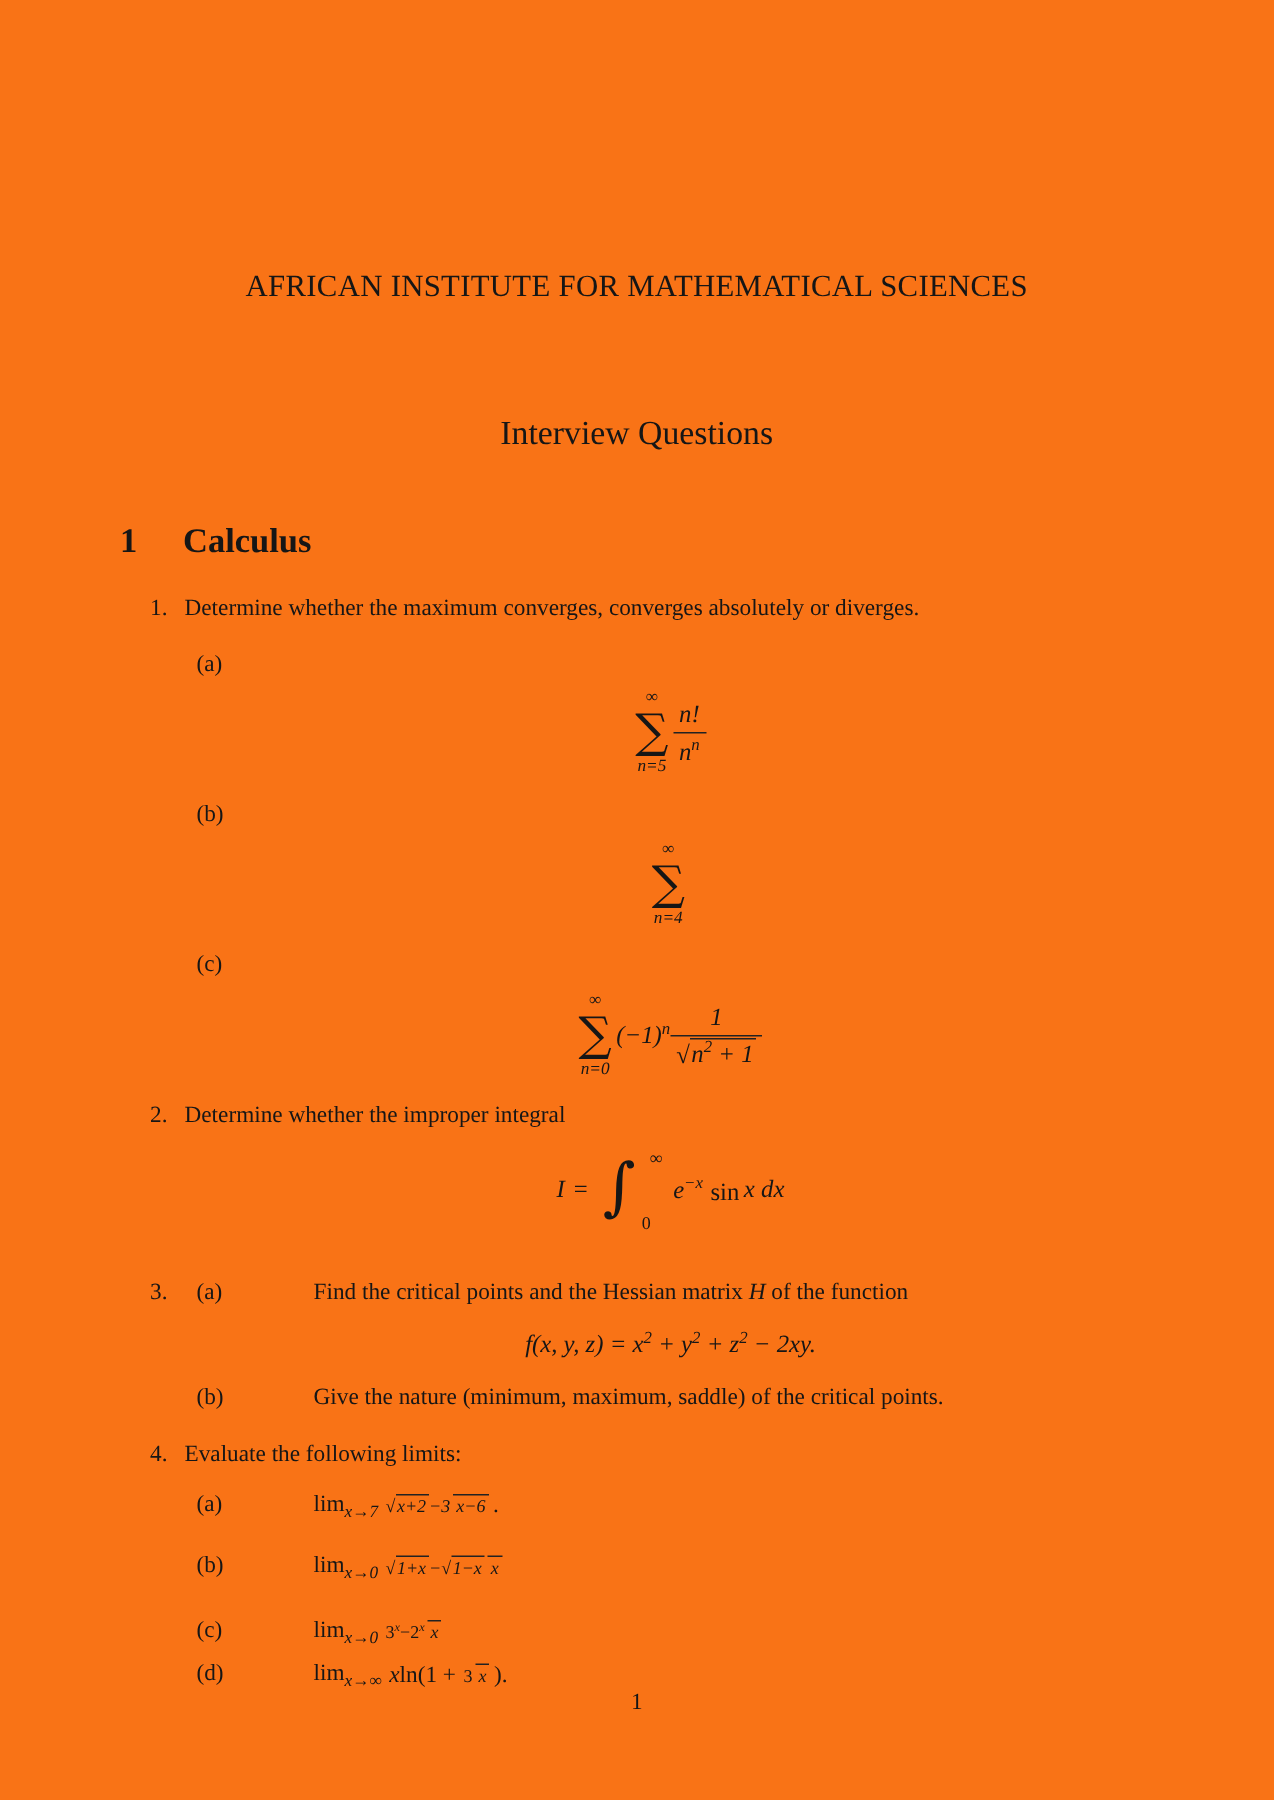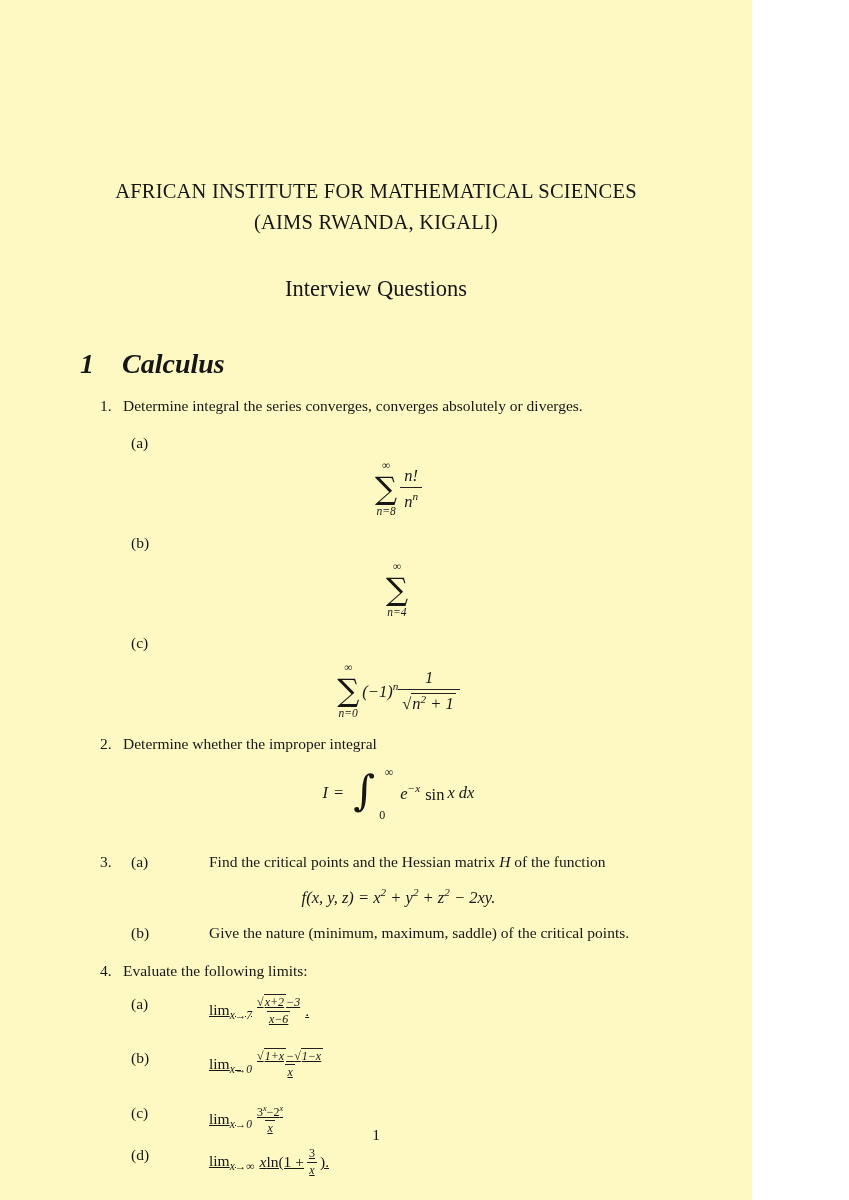--- a/index.html
+++ b/index.html
@@ -1,24 +1,24 @@
 <!DOCTYPE html>
 <html><head>
 <meta charset="utf-8">
 <style>
   html,body { margin:0; padding:0; background:#ffffff; }
   .page {
-    position:relative; width:752px; height:1200px; background:#fef9c3;
+    position:relative; width:849px; height:1200px; background:#f97316;
     font-family:"Liberation Serif","DejaVu Serif",serif;
     color:#161616; font-size:15.5px; overflow:hidden;
   }
   .titleblock { position:absolute; top:176px; left:0; right:0; text-align:center;
     font-size:20.5px; line-height:31px; letter-spacing:0.2px; }
   .subtitle { position:absolute; top:276px; left:0; right:0; text-align:center; font-size:22.5px; }
-  .sectionhead { position:absolute; top:348px; left:80px; font-size:28px; font-weight:bold;font-style:italic; }
+  .sectionhead { position:absolute; top:348px; left:80px; font-size:23px; font-weight:bold; }
   .sectionhead .secnum { display:inline-block; width:42px; }
   .content { position:absolute; top:390px; left:100px; right:78px; }
 
   .q { display:flex; }
   .qno { width:23px; flex:none; }
   .qbody { flex:1; }
   .sublabel { margin-left:8px; }
   .subrow { display:flex; margin-left:8px; }
   .subrow .slab { width:30px; flex:none; }
   .subrow .stext { flex:1;margin-left:48px; }
@@ -37,24 +37,24 @@
   .frac .den { border-top:1.2px solid #222; padding:1px 4px 0; }
   .sqrt { display:inline; white-space:nowrap; }
   .sqrt .rad { font-style:normal; }
   .sqrt .radbody { border-top:1.2px solid #222; padding:0 2px 0 1px; }
   .int { position:relative; display:inline-block; vertical-align:middle; padding:2px 24px 6px 0; margin:0 1px 0 4px; }
   .int .int-op { font-size:42px; line-height:0.95; font-family:"DejaVu Serif",serif; font-style:normal; }
   .int .int-top { position:absolute; right:6px; top:-4px; font-size:12px; font-style:normal; }
   .int .int-bot { position:absolute; right:14px; bottom:-6px; font-size:12px; font-style:normal; }
   .limgrp { white-space:nowrap; }
   .limsub { font-size:11.5px; font-style:italic; vertical-align:-4px; letter-spacing:0; }
-  .sfrac { display:inline-flex; flex-direction:column; align-items:center; font-size:12px; line-height:1.3; margin:0 3px; vertical-align:middle; font-style:italic; }
+  .sfrac { display:inline-flex; flex-direction:row; align-items:center; font-size:12px; line-height:1.3; margin:0 3px; vertical-align:middle; font-style:italic; }
   .sfrac .num { padding:0 2px; }
   .sfrac .den { border-top:1px solid #222; padding:0 2px; }
-  .mathline { display:flex; align-items:center;text-decoration:underline; }
+  .mathline { display:flex; align-items:center; }
   .pagenum { position:absolute; top:1126px; left:0; right:0; text-align:center; font-size:15.5px; }
 
   
   .m-q1text { margin-top:7px; }
   .m-la { margin-top:19px; }
   .m-dispa { margin:8px 0 0 0; }
   .m-lb { margin-top:17px; }
   .m-dispb { margin:9px 0 0 0; }
   .m-lc { margin-top:16px; }
   .m-dispc { margin:10px 0 0 0; }
@@ -69,42 +69,41 @@
   .m-4c { margin-top:23px; }
   .m-4d { margin-top:9px; }
 </style>
 </head>
 <body>
 
 <div class="page">
 
   <div class="titleblock">
     <div>AFRICAN INSTITUTE FOR MATHEMATICAL SCIENCES</div>
-    <div>(AIMS RWANDA, KIGALI)</div>
   </div>
 
   <div class="subtitle">Interview Questions</div>
 
   <div class="sectionhead">
     <span class="secnum">1</span><span>Calculus</span>
   </div>
 
   <div class="content">
 
     <div class="q m-q1text">
       <div class="qno">1.</div>
       <div class="qbody">
-        <div>Determine integral the series converges, converges absolutely or diverges.</div>
+        <div>Determine whether the maximum converges, converges absolutely or diverges.</div>
 
         <div class="sublabel m-la">(a)</div>
         <div class="disp m-dispa">
           <span class="sum">
             <span class="sum-top">∞</span>
             <span class="sum-op">∑</span>
-            <span class="sum-bot">n=8</span>
+            <span class="sum-bot">n=5</span>
           </span>
           <span class="frac mi">
             <span class="num">n!</span>
             <span class="den"><span>n</span><sup>n</sup></span>
           </span>
         </div>
 
         <div class="sublabel m-lb">(b)</div>
         <div class="disp m-dispb">
           <span class="sum">

